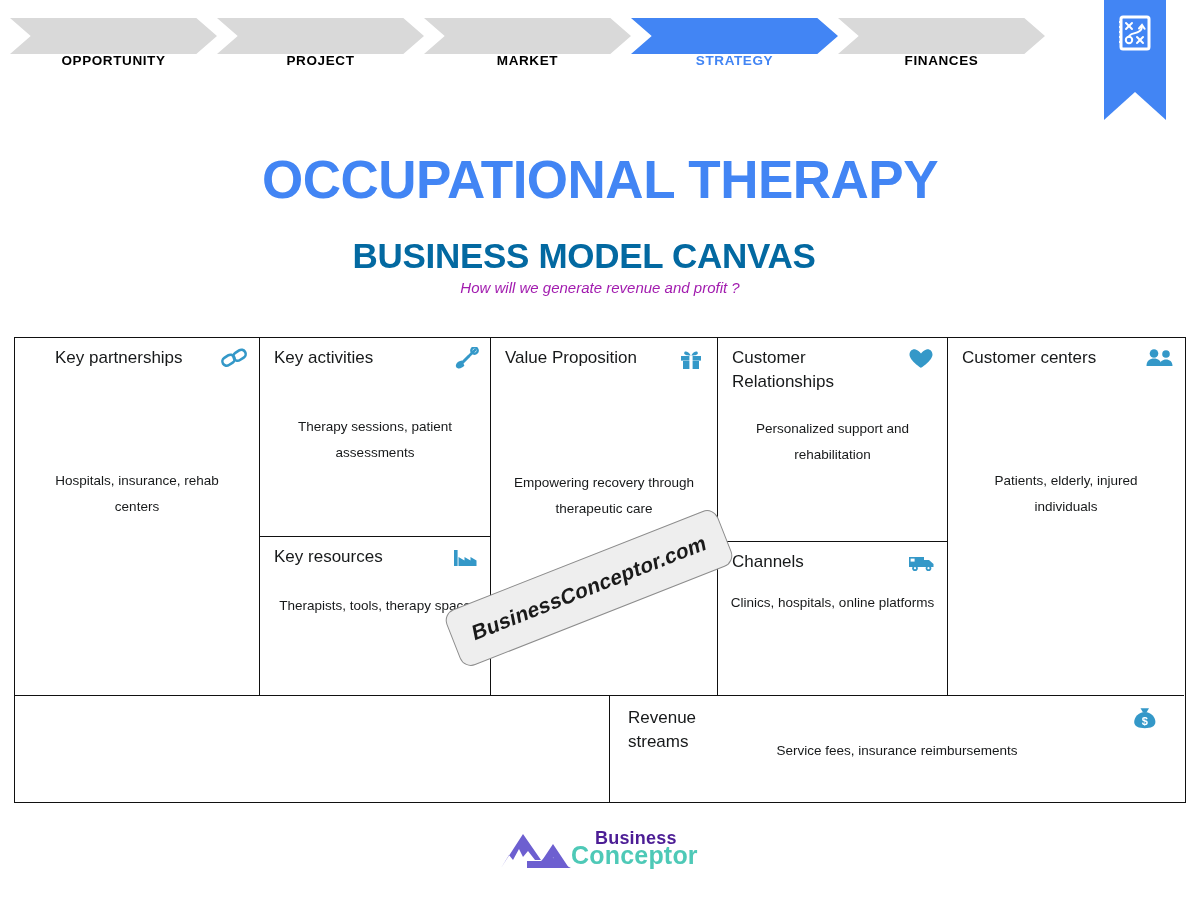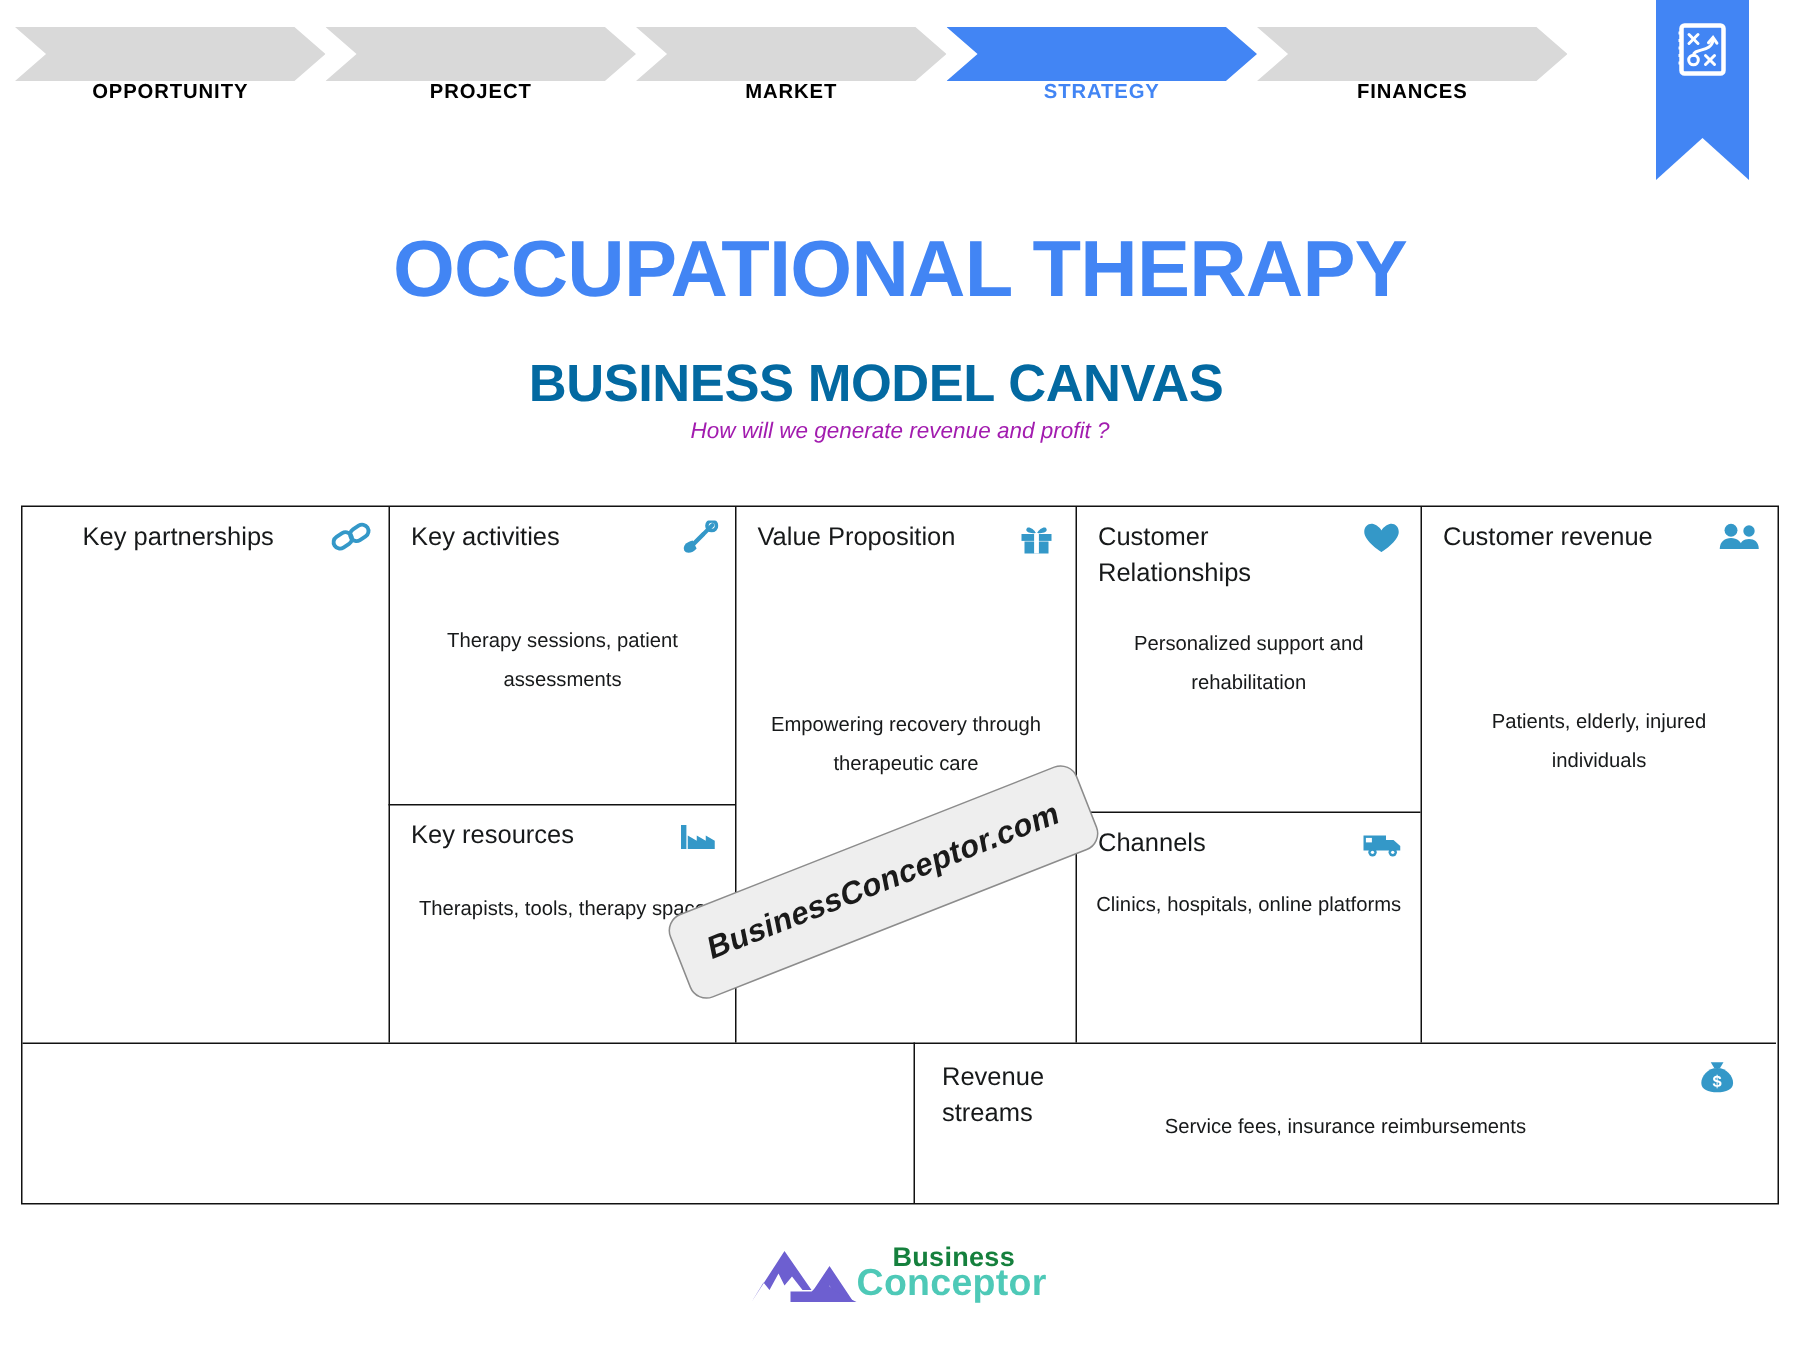--- a/index.html
+++ b/index.html
@@ -96,21 +96,21 @@
     transform:skewX(-10deg);
     letter-spacing:.2px;
     white-space:nowrap;
   }
 
   
   #logo{position:absolute;left:497px;top:828px;width:215px;height:48px;}
   #logo .words{position:absolute;left:74px;top:0;}
   #logo .w1{
     position:absolute;left:24px;top:0px;
-    font-size:18px;font-weight:bold;color:#15803d;letter-spacing:.2px;
+    font-size:18px;font-weight:bold;color:#4c1d95;letter-spacing:.2px;
   }
   #logo .w2{
     position:absolute;left:0px;top:13px;
     font-size:25px;font-weight:bold;color:#4ec9b7;letter-spacing:.2px;
   }
 </style>
 </head>
 <body>
 
 <div id="steps-bar">
@@ -178,20 +178,21 @@
   <div class="cell" style="left:0;top:0;width:244px;height:357px;">
     <div class="hd" style="width:130px;margin-left:26px;">Key partnerships</div>
     <div class="icon">
       <svg width="28" height="24" viewBox="0 0 28 24">
         <g fill="none" stroke="#3498c8" stroke-width="2.6" stroke-linecap="round">
           <rect x="2" y="9" width="13" height="8.5" rx="4.25" transform="rotate(-33 8.5 13.2)"></rect>
           <rect x="13" y="4" width="13" height="8.5" rx="4.25" transform="rotate(-33 19.5 8.2)"></rect>
         </g>
       </svg>
     </div>
+    <div class="body" style="top:130px;left:18px;right:18px;">Hospitals, insurance, rehab centers</div>
   </div>
 
   <div class="cell" style="left:245px;top:0;width:230px;height:198px;">
     <div class="hd">Key activities</div>
     <div class="icon">
       <svg width="28" height="24" viewBox="0 0 28 24">
         <path d="M24 3 L18 9" stroke="#3498c8" stroke-width="2.6" stroke-linecap="round" fill="none"></path>
         <circle cx="23.5" cy="3.5" r="3.2" fill="none" stroke="#3498c8" stroke-width="2.4"></circle>
         <path d="M17.5 9.5 L10.5 16.5" stroke="#3498c8" stroke-width="3" stroke-linecap="round"></path>
         <path d="M10.8 13.4 C6 14.4, 4 17.5, 5.2 20 C6.6 22.6, 11.2 21.5, 13.4 18.6 Z" fill="#3498c8"></path>
@@ -245,21 +246,21 @@
         <circle cx="20.5" cy="17.2" r="2.8" fill="#3498c8"></circle>
         <circle cx="7" cy="17.2" r="1.1" fill="#ffffff"></circle>
         <circle cx="20.5" cy="17.2" r="1.1" fill="#ffffff"></circle>
         <rect x="2.6" y="7.6" width="4" height="3" fill="#ffffff"></rect>
       </svg>
     </div>
     <div class="body" style="top:48px;left:10px;right:10px;">Clinics, hospitals, online platforms</div>
   </div>
 
   <div class="cell" style="left:933px;top:0;width:236px;height:357px;">
-    <div class="hd" style="width:140px;">Customer revenue</div>
+    <div class="hd" style="width:140px;">Customer centers</div>
     <div class="icon">
       <svg width="30" height="24" viewBox="0 0 30 24">
         <circle cx="9" cy="6.5" r="4.3" fill="#3498c8"></circle>
         <path d="M1.5 19 C1.5 13.8, 5 11.6, 9 11.6 C13 11.6, 16.5 13.8, 16.5 19 Z" fill="#3498c8"></path>
         <circle cx="21" cy="7" r="3.8" fill="#3498c8"></circle>
         <path d="M14.6 19 C14.6 14.4, 17.5 12.4, 21 12.4 C24.5 12.4, 27.5 14.4, 27.5 19 Z" fill="#3498c8"></path>
       </svg>
     </div>
     <div class="body" style="top:130px;left:16px;right:16px;">Patients, elderly, injured individuals</div>
   </div>

